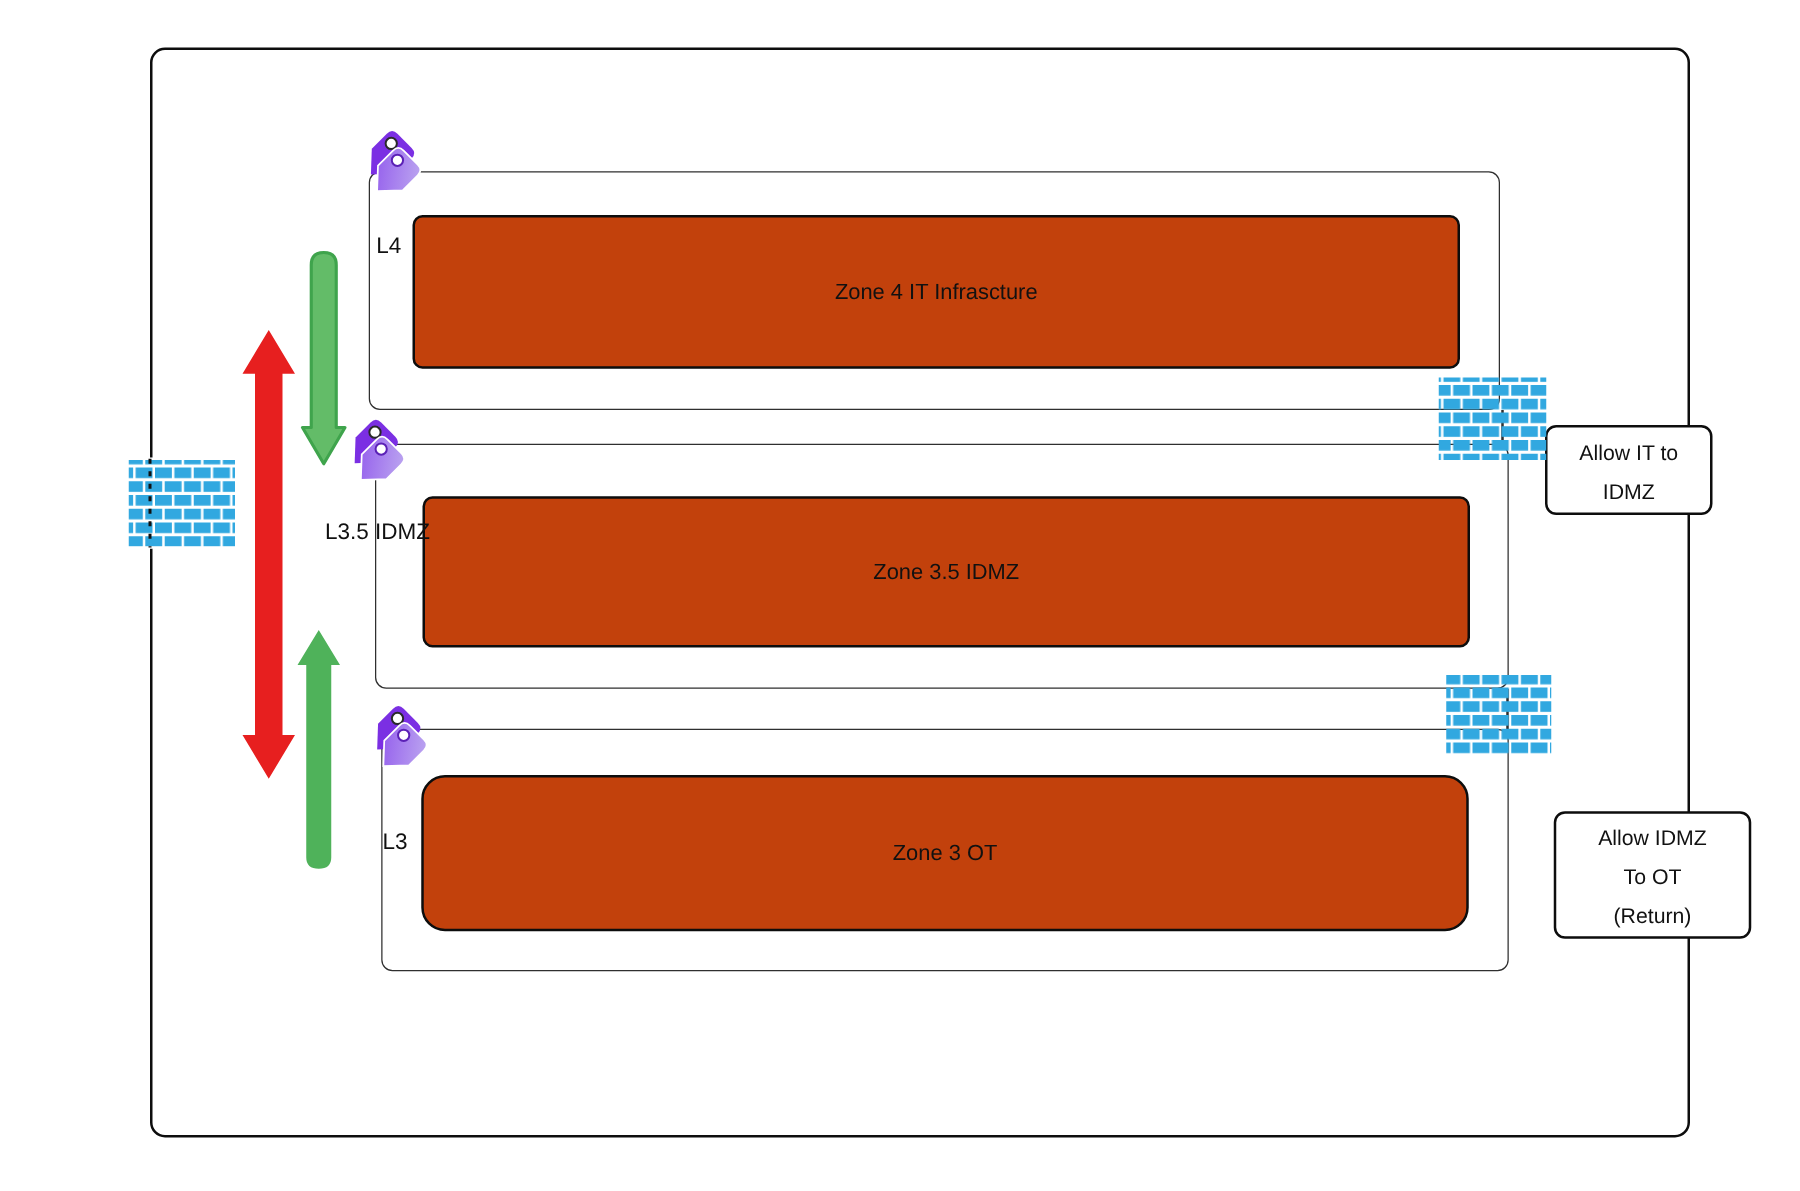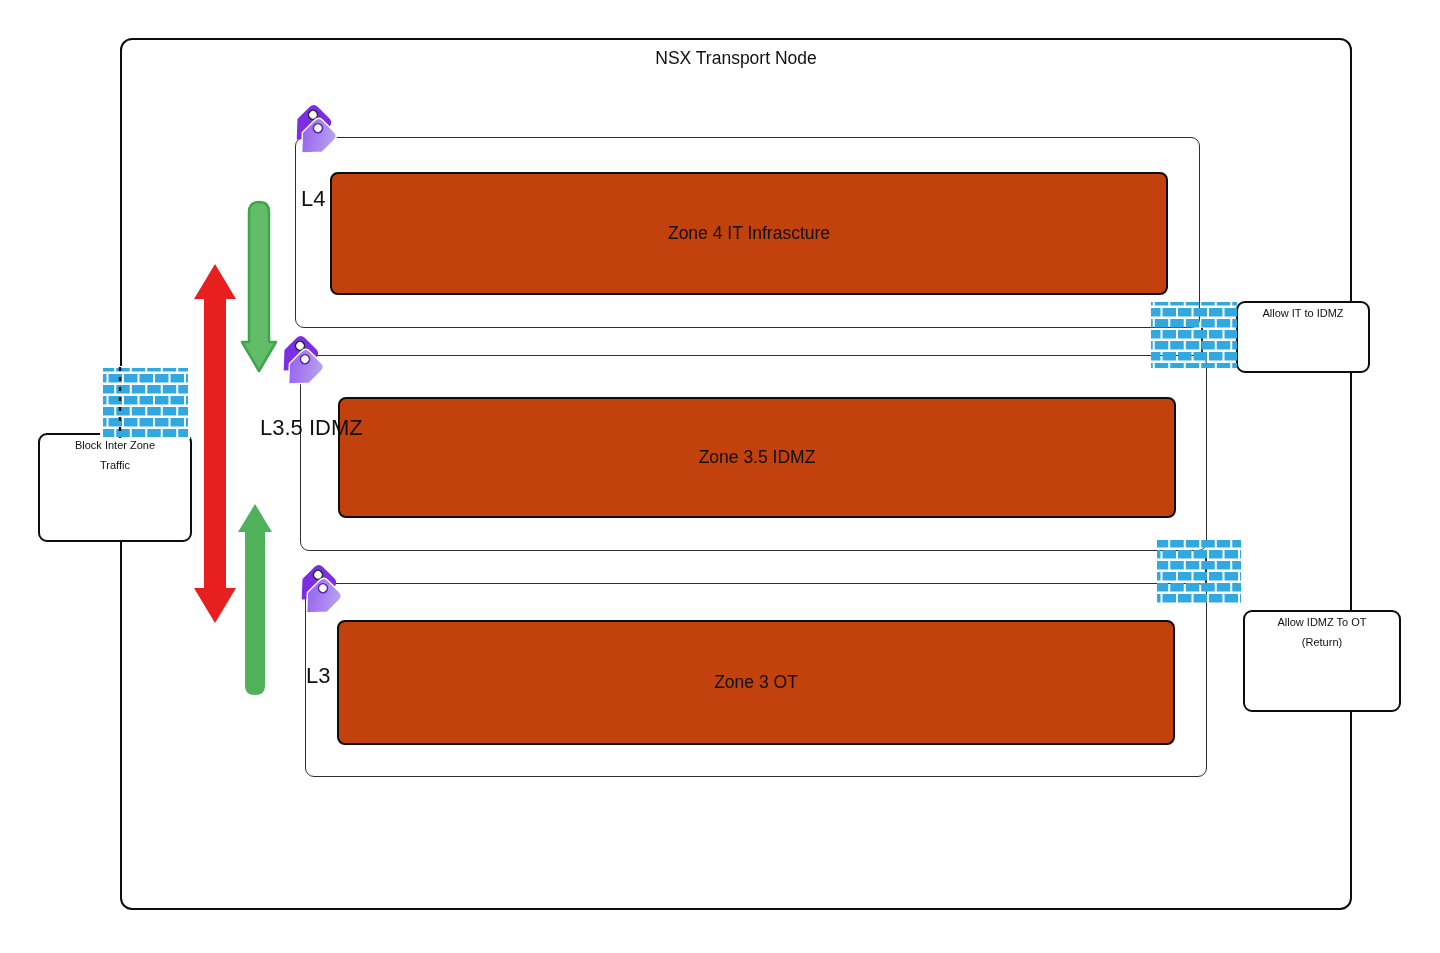--- a/index.html
+++ b/index.html
@@ -5,59 +5,55 @@
   html,body{margin:0;padding:0;background:#ffffff;}
   body{font-family:"Liberation Sans", sans-serif;color:#111;}
   #canvas{position:relative;width:1440px;height:953px;background:#fff;overflow:hidden;}
   .abs{position:absolute;box-sizing:border-box;}
   .nsx-box{border:2px solid #0d0d0d;border-radius:12px;background:transparent;}
   .group-box{border:1.6px solid #2f2f2f;border-radius:9px;background:transparent;}
   .zone-box{border:2px solid #0d0d0d;border-radius:8px;background:#c2410c;
             display:flex;align-items:center;justify-content:center;
             font-size:17.5px;}
   .diagram-title{text-align:center;font-size:17.5px;}
-  .tag-label{font-size:22px;white-space:nowrap;}
+  .tag-label{font-size:18px;white-space:nowrap;}
   .rule-box{border:2px solid #0d0d0d;border-radius:9px;background:#fff;
-            display:flex;align-items:flex-start;justify-content:center;text-align:center;
-            font-size:11px;line-height:1.82;}
+            display:flex;align-items:flex-end;justify-content:center;text-align:center;
+            font-size:17px;line-height:1.82;margin-top:39px;}
   .connector{background:#2f2f2f;}
   svg.overlay{position:absolute;left:0;top:0;pointer-events:none;}
 </style>
 </head>
 <body>
 
 <div id="canvas">
 
   <div class="abs nsx-box" style="left:120px;top:38px;width:1232px;height:872px;"></div>
-  <div class="abs diagram-title" style="left:120px;top:48px;width:1232px;">NSX Transport Node</div>
 
   <div class="abs group-box" style="left:295px;top:137px;width:905px;height:191px;"></div>
   <div class="abs group-box" style="left:300px;top:355px;width:907px;height:196px;"></div>
   <div class="abs group-box" style="left:305px;top:583px;width:902px;height:194px;"></div>
 
   <div class="abs connector" style="left:1201px;top:328px;width:2px;height:28px;"></div>
   <div class="abs connector" style="left:1205px;top:551px;width:2px;height:33px;"></div>
 
   <div class="abs zone-box" style="left:330px;top:172px;width:838px;height:123px;">
     <span>Zone 4 IT Infrascture</span>
   </div>
   <div class="abs zone-box" style="left:338px;top:397px;width:838px;height:121px;">
     <span>Zone 3.5 IDMZ</span>
   </div>
-  <div class="abs zone-box" style="left:337px;top:620px;width:838px;height:125px;">
+  <div class="abs zone-box" style="left:337px;top:620px;width:838px;height:125px;border-radius:19px;">
     <span>Zone 3 OT</span>
   </div>
 
   <div class="abs tag-label" style="left:301px;top:186px;">L4</div>
   <div class="abs tag-label" style="left:240px;top:415px;margin-left:20px;">L3.5 IDMZ</div>
   <div class="abs tag-label" style="left:306px;top:663px;">L3</div>
 
-  <div class="abs rule-box" style="left:38px;top:433px;width:154px;height:109px;padding:0 21px;">
-    <span>Block Inter Zone Traffic</span>
-  </div>
   <div class="abs rule-box" style="left:1236px;top:301px;width:134px;height:72px;padding:0 16px;">
     <span>Allow IT to IDMZ</span>
   </div>
   <div class="abs rule-box" style="left:1243px;top:610px;width:158px;height:102px;padding:0 28px;">
     <span>Allow IDMZ To OT (Return)</span>
   </div>
 
   <svg class="overlay" width="1440" height="953" viewBox="0 0 1440 953">
     <defs>
       <pattern id="brick" width="31" height="22" patternUnits="userSpaceOnUse">

